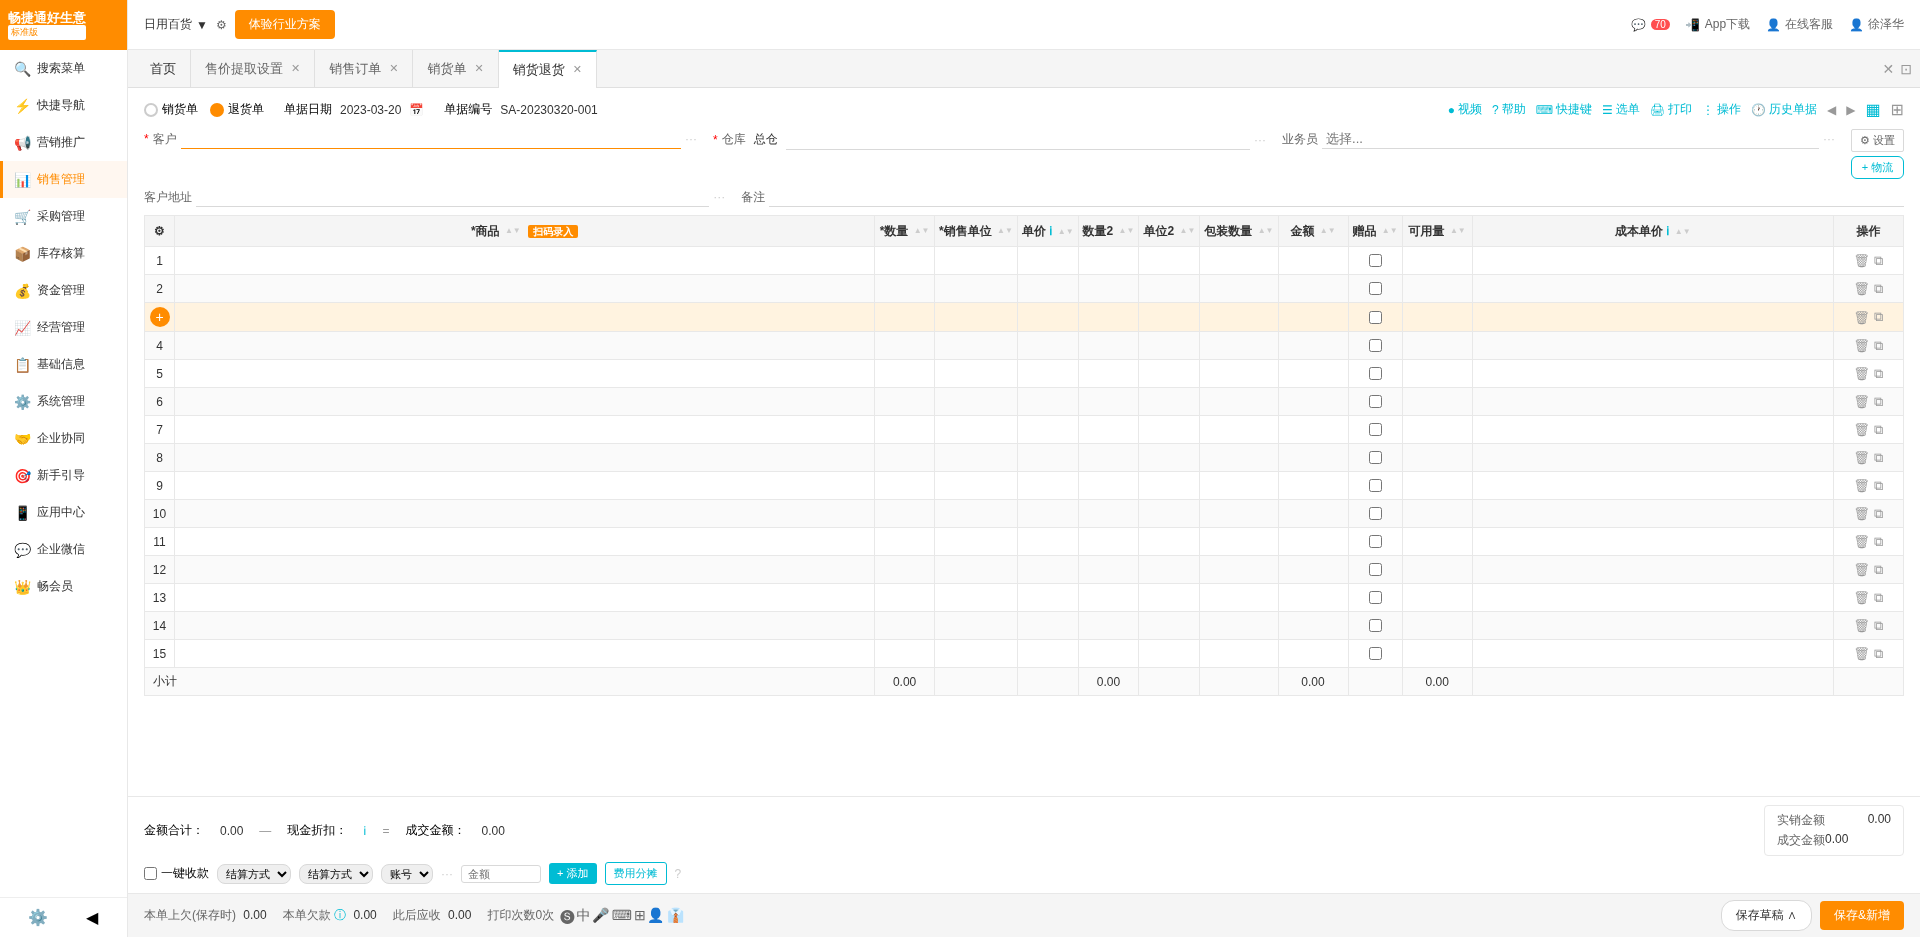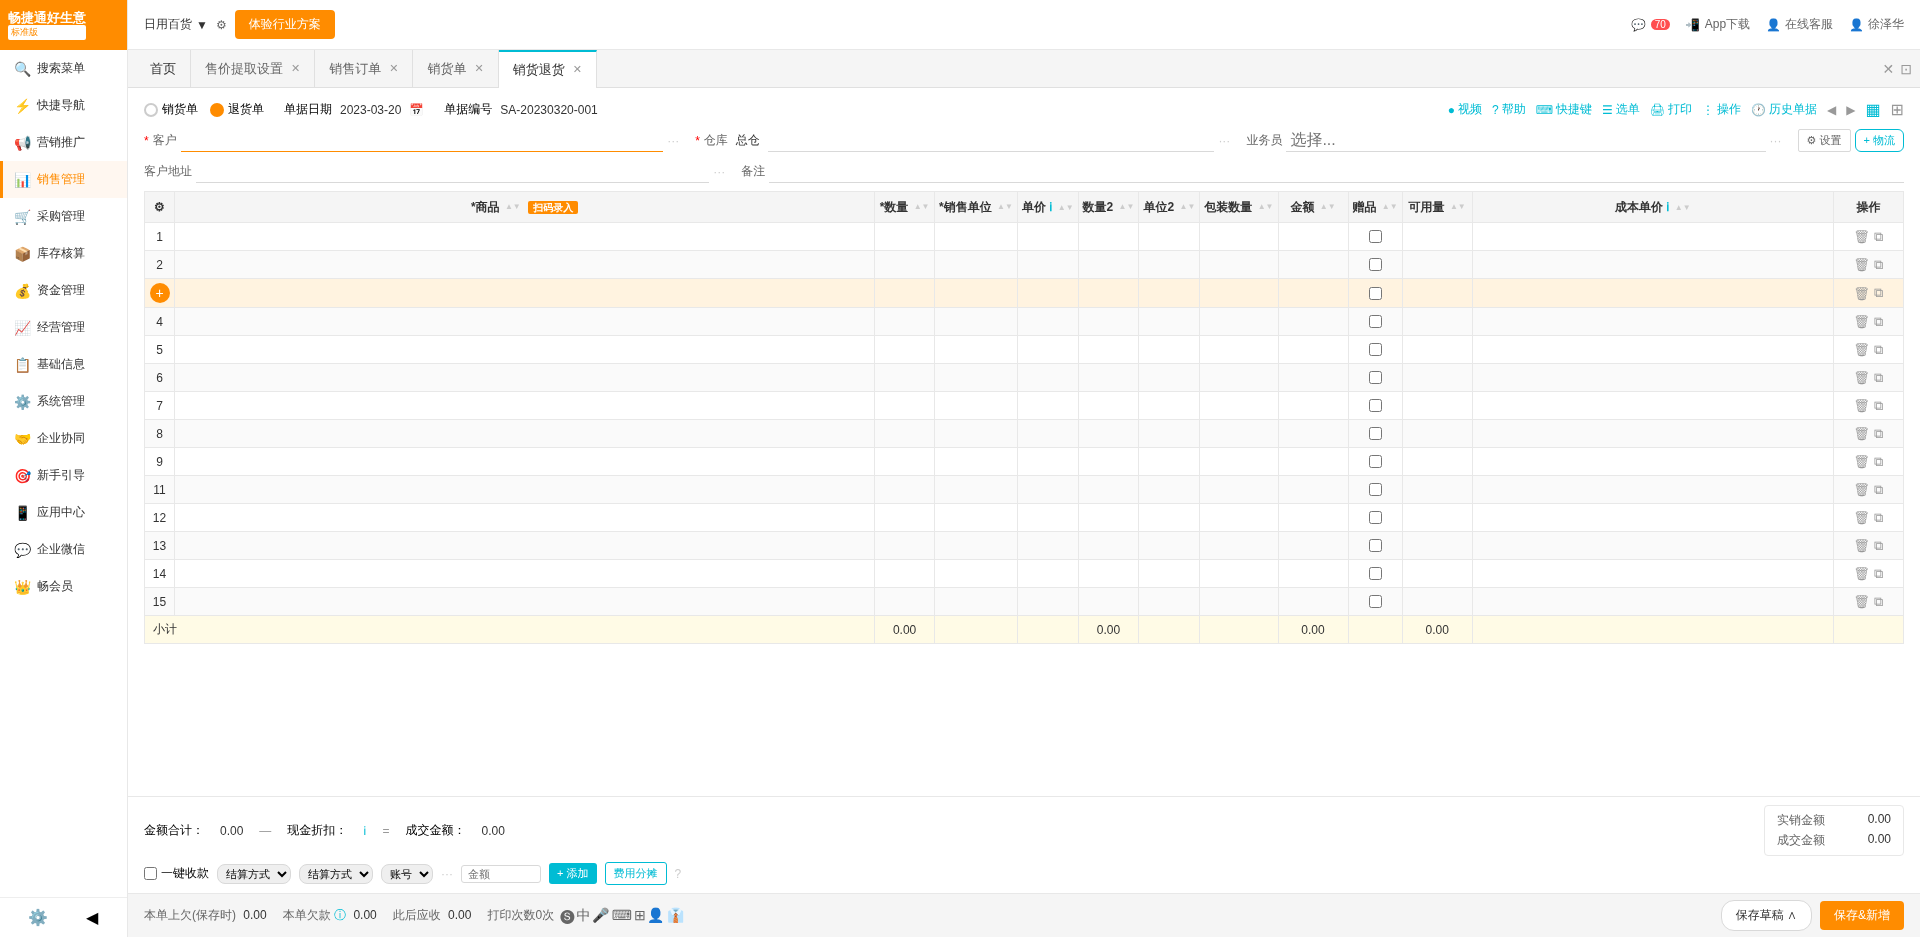--- a/index.html
+++ b/index.html
@@ -41,21 +41,21 @@
     
     .doc-header { display: flex; align-items: center; gap: 20px; margin-bottom: 10px; flex-wrap: wrap; }
     .radio-group { display: flex; align-items: center; gap: 12px; }
     .radio-item { display: flex; align-items: center; gap: 4px; cursor: pointer; font-size: 12px; }
     .radio-dot { width: 14px; height: 14px; border-radius: 50%; border: 2px solid #ccc; display: inline-block; }
     .radio-dot.checked { border-color: #ff8c00; background: #ff8c00; }
     .doc-meta { display: flex; align-items: center; gap: 8px; font-size: 12px; }
     .doc-actions { margin-left: auto; display: flex; align-items: center; gap: 10px; }
     .doc-action-btn { display: flex; align-items: center; gap: 3px; font-size: 12px; color: #666; cursor: pointer; }
     .doc-action-btn span { color: #00bcd4; }
-    .form-input { flex: 1; border: none; border-bottom: 1px solid #d9d9d9; padding: 2px 4px; font-size: 16px; outline: none; min-width: 120px; }
+    .form-input { flex: 1; border: none; border-bottom: 1px solid #d9d9d9; padding: 2px 4px; font-size: 13px; outline: none; min-width: 120px; }
     .form-dots { color: #ccc; cursor: pointer; }
     .side-btn { background: #fff; border: 1px solid #ddd; border-radius: 2px; padding: 4px 6px; font-size: 11px; cursor: pointer; color: #666; }
 
     
     .table-container { overflow-x: auto; margin-top: 8px; }
     table { width: 100%; border-collapse: collapse; font-size: 12px; }
     th { background: #f5f5f5; padding: 6px 4px; text-align: center; border: 1px solid #e8e8e8; color: #333; white-space: nowrap; position: relative; }
     td { padding: 4px; text-align: center; border: 1px solid #e8e8e8; height: 28px; color: #333; }
     tr:nth-child(even) td { background: #fafafa; }
     tr.highlighted td { background: #fff3e0; }
@@ -288,21 +288,21 @@
         <span style="color:#666;white-space:nowrap;">仓库</span>
         <span style="color:#333;padding:2px 4px;">总仓</span>
         <input type="text" class="form-input" style="flex: 1 1 0%; border-top: none; border-right: none; border-left: none; border-image: initial; border-bottom: 1px solid rgb(217, 217, 217);">
         <span class="form-dots">···</span>
       </div>
       <div style="display:flex;align-items:center;gap:4px;flex:1;">
         <span style="color:#666;white-space:nowrap;">业务员</span>
         <input type="text" class="form-input" style="flex: 1 1 0%; border-top: none; border-right: none; border-left: none; border-image: initial; border-bottom: 1px solid rgb(217, 217, 217);" placeholder="选择...">
         <span class="form-dots">···</span>
       </div>
-      <div style="display:flex;flex-direction:row;gap:4px;">
+      <div style="display:flex;flex-direction:column;gap:4px;">
         <button class="side-btn" style="background:#fff;border:1px solid #d9d9d9;border-radius:2px;padding:3px 8px;cursor:pointer;font-size:11px;color:#666;">
           <span>⚙</span>
           <span>设置</span>
         </button>
         <button class="side-btn" style="background:#fff;border:1px solid #00bcd4;border-radius:6px;padding:3px 8px;cursor:pointer;font-size:11px;color:#00bcd4;">
           <span>+ 物流</span>
         </button>
       </div>
     </div>
 
@@ -565,20 +565,44 @@
               <td></td>
               <td>
                 <div class="table-actions">
                   <span class="action-icon">🗑</span>
                   <span class="action-icon">⧉</span>
                 </div>
               </td>
             </tr>
           <tr>
               <td>9</td>
+              <td></td>
+              <td></td>
+              <td></td>
+              <td></td>
+              <td></td>
+              <td></td>
+              <td></td>
+              <td></td>
+              <td>
+                <div class="checkbox-cell">
+                  <input type="checkbox" style="">
+                </div>
+              </td>
+              <td></td>
+              <td></td>
+              <td>
+                <div class="table-actions">
+                  <span class="action-icon">🗑</span>
+                  <span class="action-icon">⧉</span>
+                </div>
+              </td>
+            </tr>
+          <tr>
+              <td>10</td>
               <td></td>
               <td></td>
               <td></td>
               <td></td>
               <td></td>
               <td></td>
               <td></td>
               <td></td>
               <td>
                 <div class="checkbox-cell">
@@ -746,21 +770,21 @@
       <span style="color:#00bcd4;cursor:pointer;">ℹ</span>
       <span style="color:#999;">=</span>
       <span>成交金额：</span>
       <span style="color:#333;font-weight:500;">0.00</span>
 
       <div style="margin-left:auto;background:#fff;border:1px solid #e8e8e8;border-radius:4px;padding:6px 12px;font-size:12px;min-width:140px;">
         <div style="display:flex;justify-content:space-between;margin-bottom:3px;">
           <span style="color:#666;">实销金额</span>
           <span style="color:#333;font-weight:500;">0.00</span>
         </div>
-        <div style="display:flex;justify-content:space-between;">
+        <div style="display:flex;">
           <span style="color:#666;">成交金额</span>
           <span style="color:#333;font-weight:500;">0.00</span>
         </div>
       </div>
     </div>
     <div class="payment-row">
       <label class="checkbox-label">
         <input type="checkbox" style="">
         <span>一键收款</span>
       </label>

